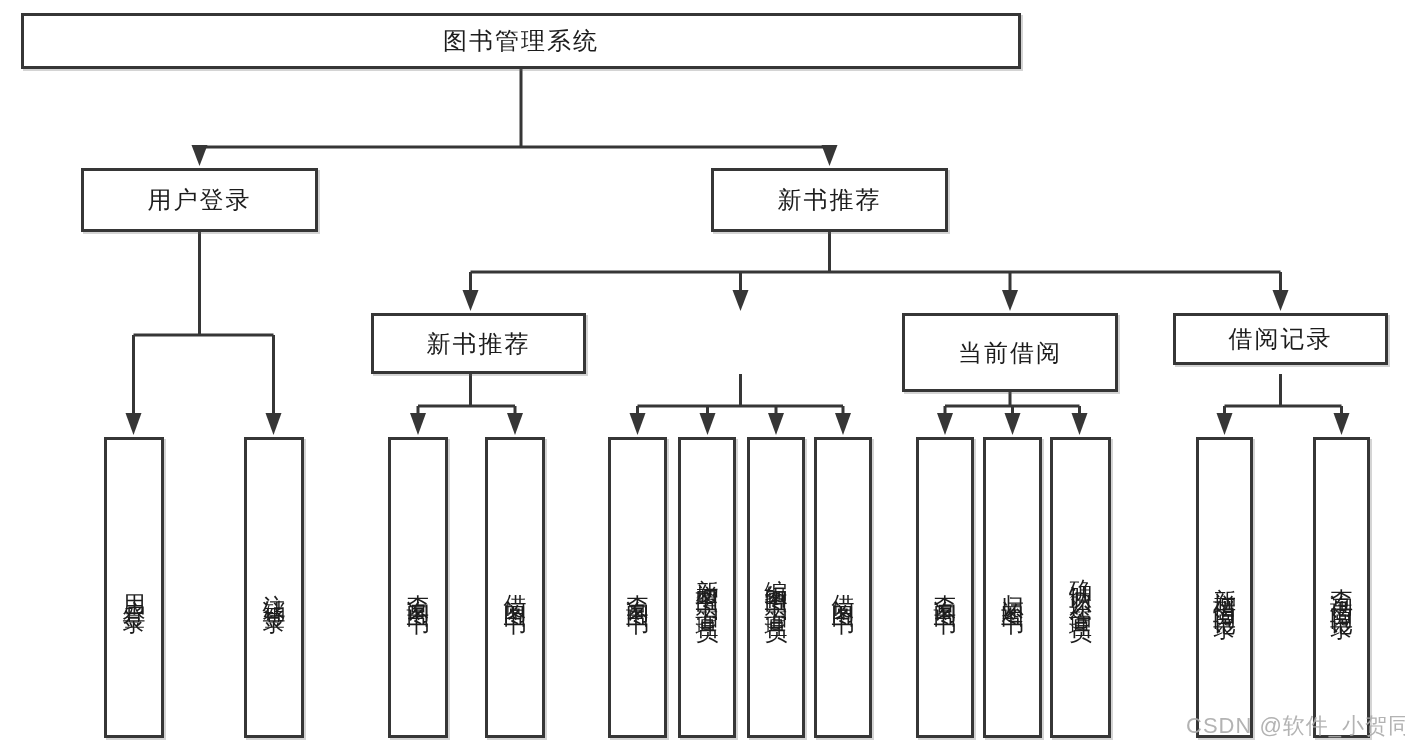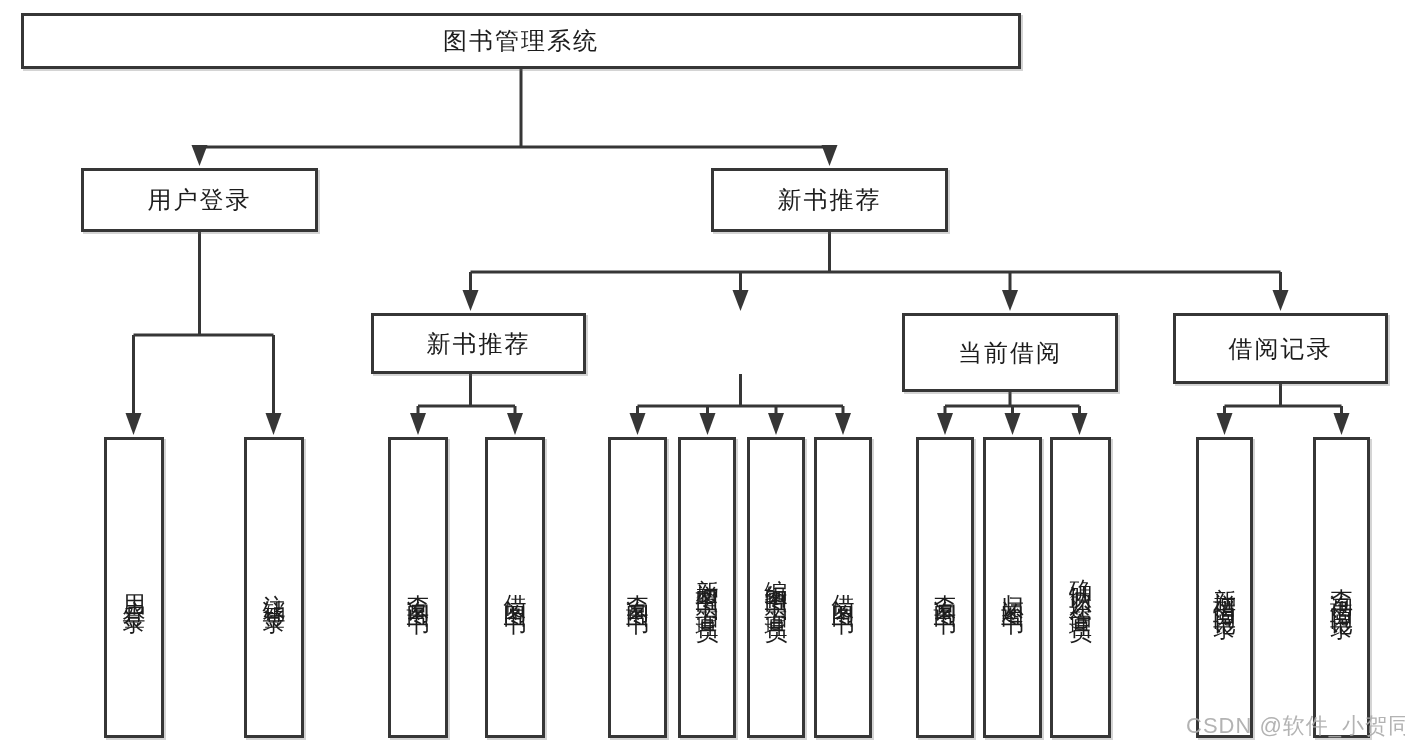--- a/index.html
+++ b/index.html
@@ -57,21 +57,21 @@
     z-index: 10;
     white-space: nowrap;
   }
   
   .n-root      { left: 21px;   top: 13px;  width: 1000px; height: 56px; }
   .n-userlogin { left: 81px;   top: 168px; width: 237px;  height: 64px; }
   .n-bookmgmt  { left: 711px;  top: 168px; width: 237px;  height: 64px; }
   .n-newbook   { left: 363px;  top: 313px; width: 215px;  height: 61px; margin-left: 8px; }
   .n-borrow    { left: 633px;  top: 313px; width: 215px;  height: 61px; }
   .n-current   { left: 902px;  top: 313px; width: 216px;  height: 79px; }
-  .n-records   { left: 1173px; top: 313px; width: 215px;  height: 71px; align-items: center; }
+  .n-records   { left: 1173px; top: 313px; width: 215px;  height: 52px; align-items: center; }
   .l-1  { left: 104px;  width: 60px; }
   .l-2  { left: 244px;  width: 60px; }
   .l-3  { left: 388px;  width: 60px; }
   .l-4  { left: 485px;  width: 60px; }
   .l-5  { left: 608px;  width: 59px; }
   .l-6  { left: 678px;  width: 58px; }
   .l-7  { left: 747px;  width: 58px; }
   .l-8  { left: 814px;  width: 58px; }
   .l-9  { left: 916px;  width: 58px; }
   .l-10 { left: 983px;  width: 59px; }

